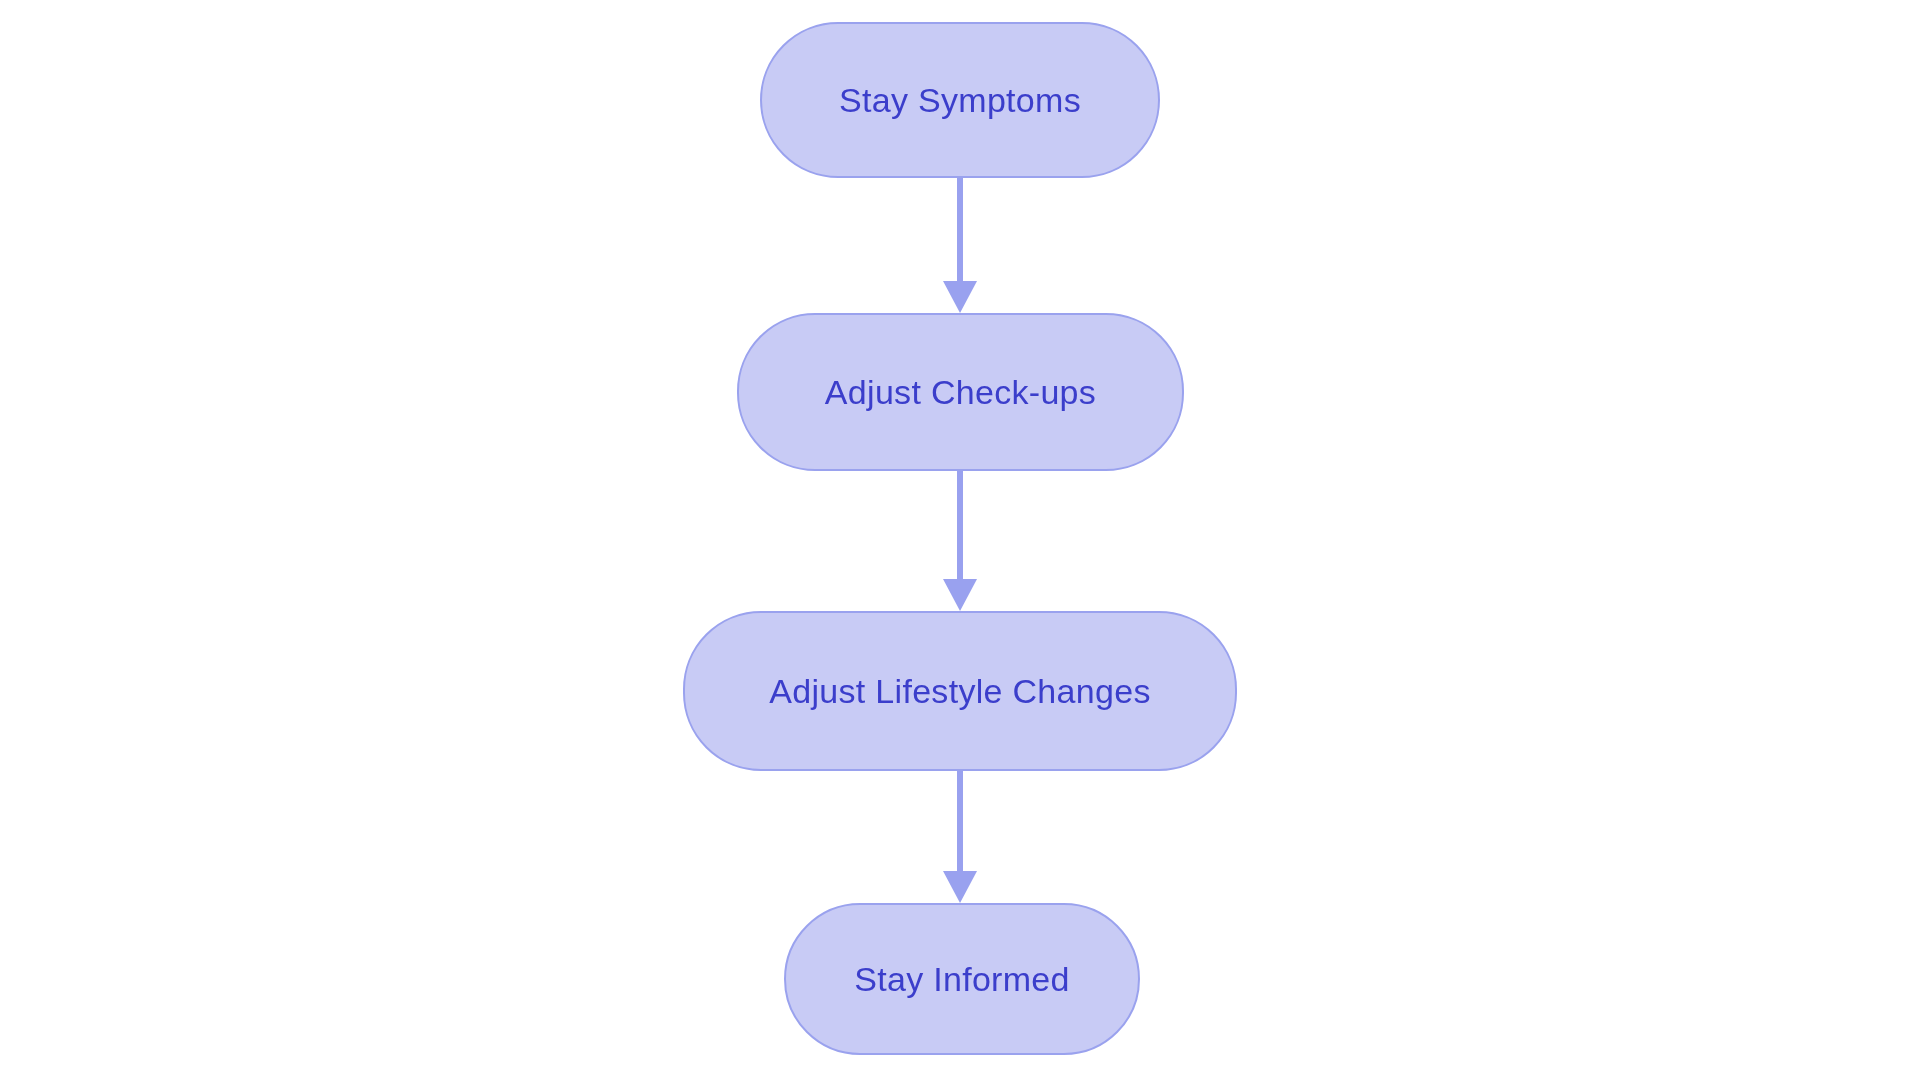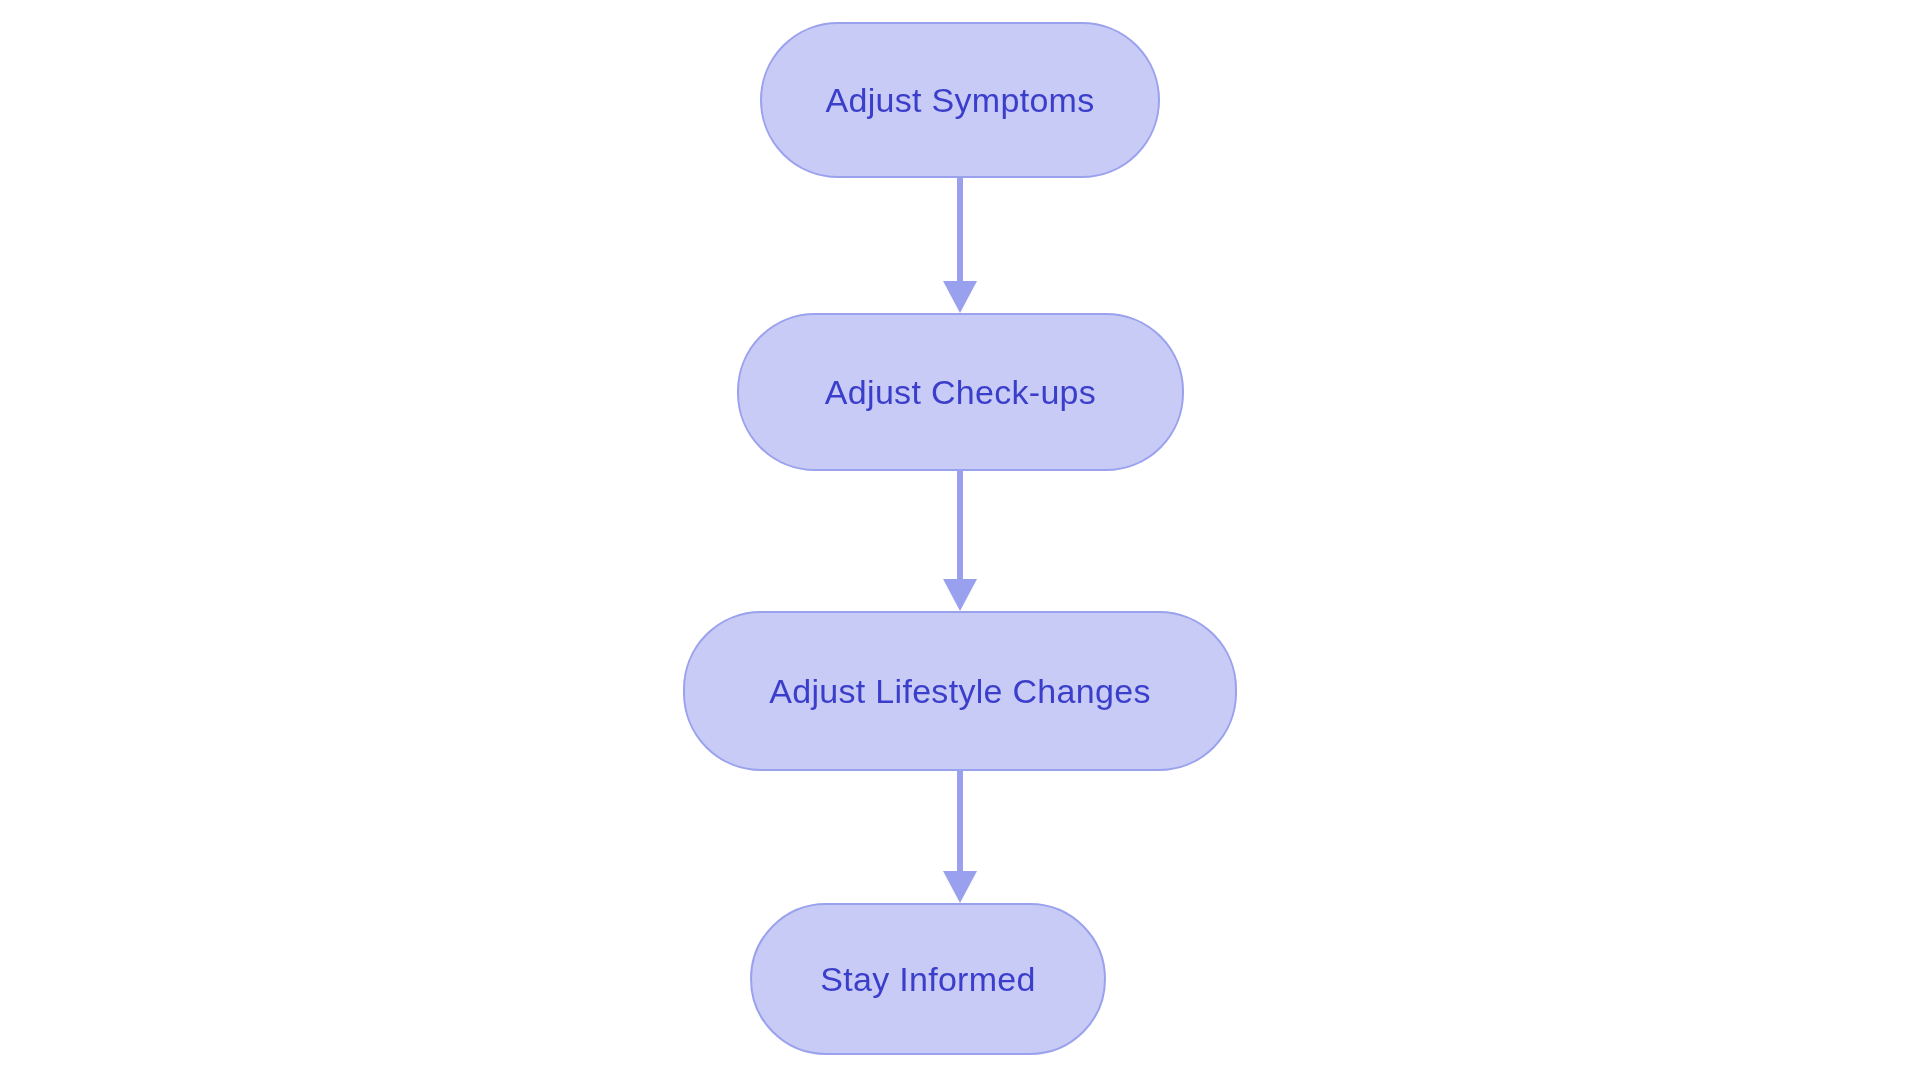--- a/index.html
+++ b/index.html
@@ -33,21 +33,21 @@
     border-radius: 78px;
     color: var(--text);
     font-size: 34px;
     font-weight: 500;
     letter-spacing: 0.3px;
     text-align: center;
   }
   .n1 { left: 760px; top: 22px;  width: 400px; height: 156px; }
   .n2 { left: 737px; top: 313px; width: 447px; height: 158px; }
   .n3 { left: 683px; top: 611px; width: 554px; height: 160px; }
-  .n4 { left: 750px; top: 903px; width: 356px; height: 152px; }
+  .n4 { left: 784px; top: 903px; width: 356px; height: 152px; }
 
   .arrow {
     position: absolute;
     left: 943px;
     width: 34px;
     display: flex;
     flex-direction: column;
     align-items: center;
   }
   .a1 { top: 178px; height: 135px; }
@@ -65,21 +65,21 @@
     border-right: 17px solid transparent;
     border-top: 32px solid var(--arrow);
   }
 </style>
 </head>
 <body>
 
 <div class="canvas">
 
   <div class="node n1">
-    <span class="node-label">Adjust Symptoms</span>
+    <span class="node-label">Stay Symptoms</span>
   </div>
 
   <div class="arrow a1">
     <div class="shaft"></div>
     <div class="head"></div>
   </div>
 
   <div class="node n2">
     <span class="node-label">Adjust Check-ups</span>
   </div>

